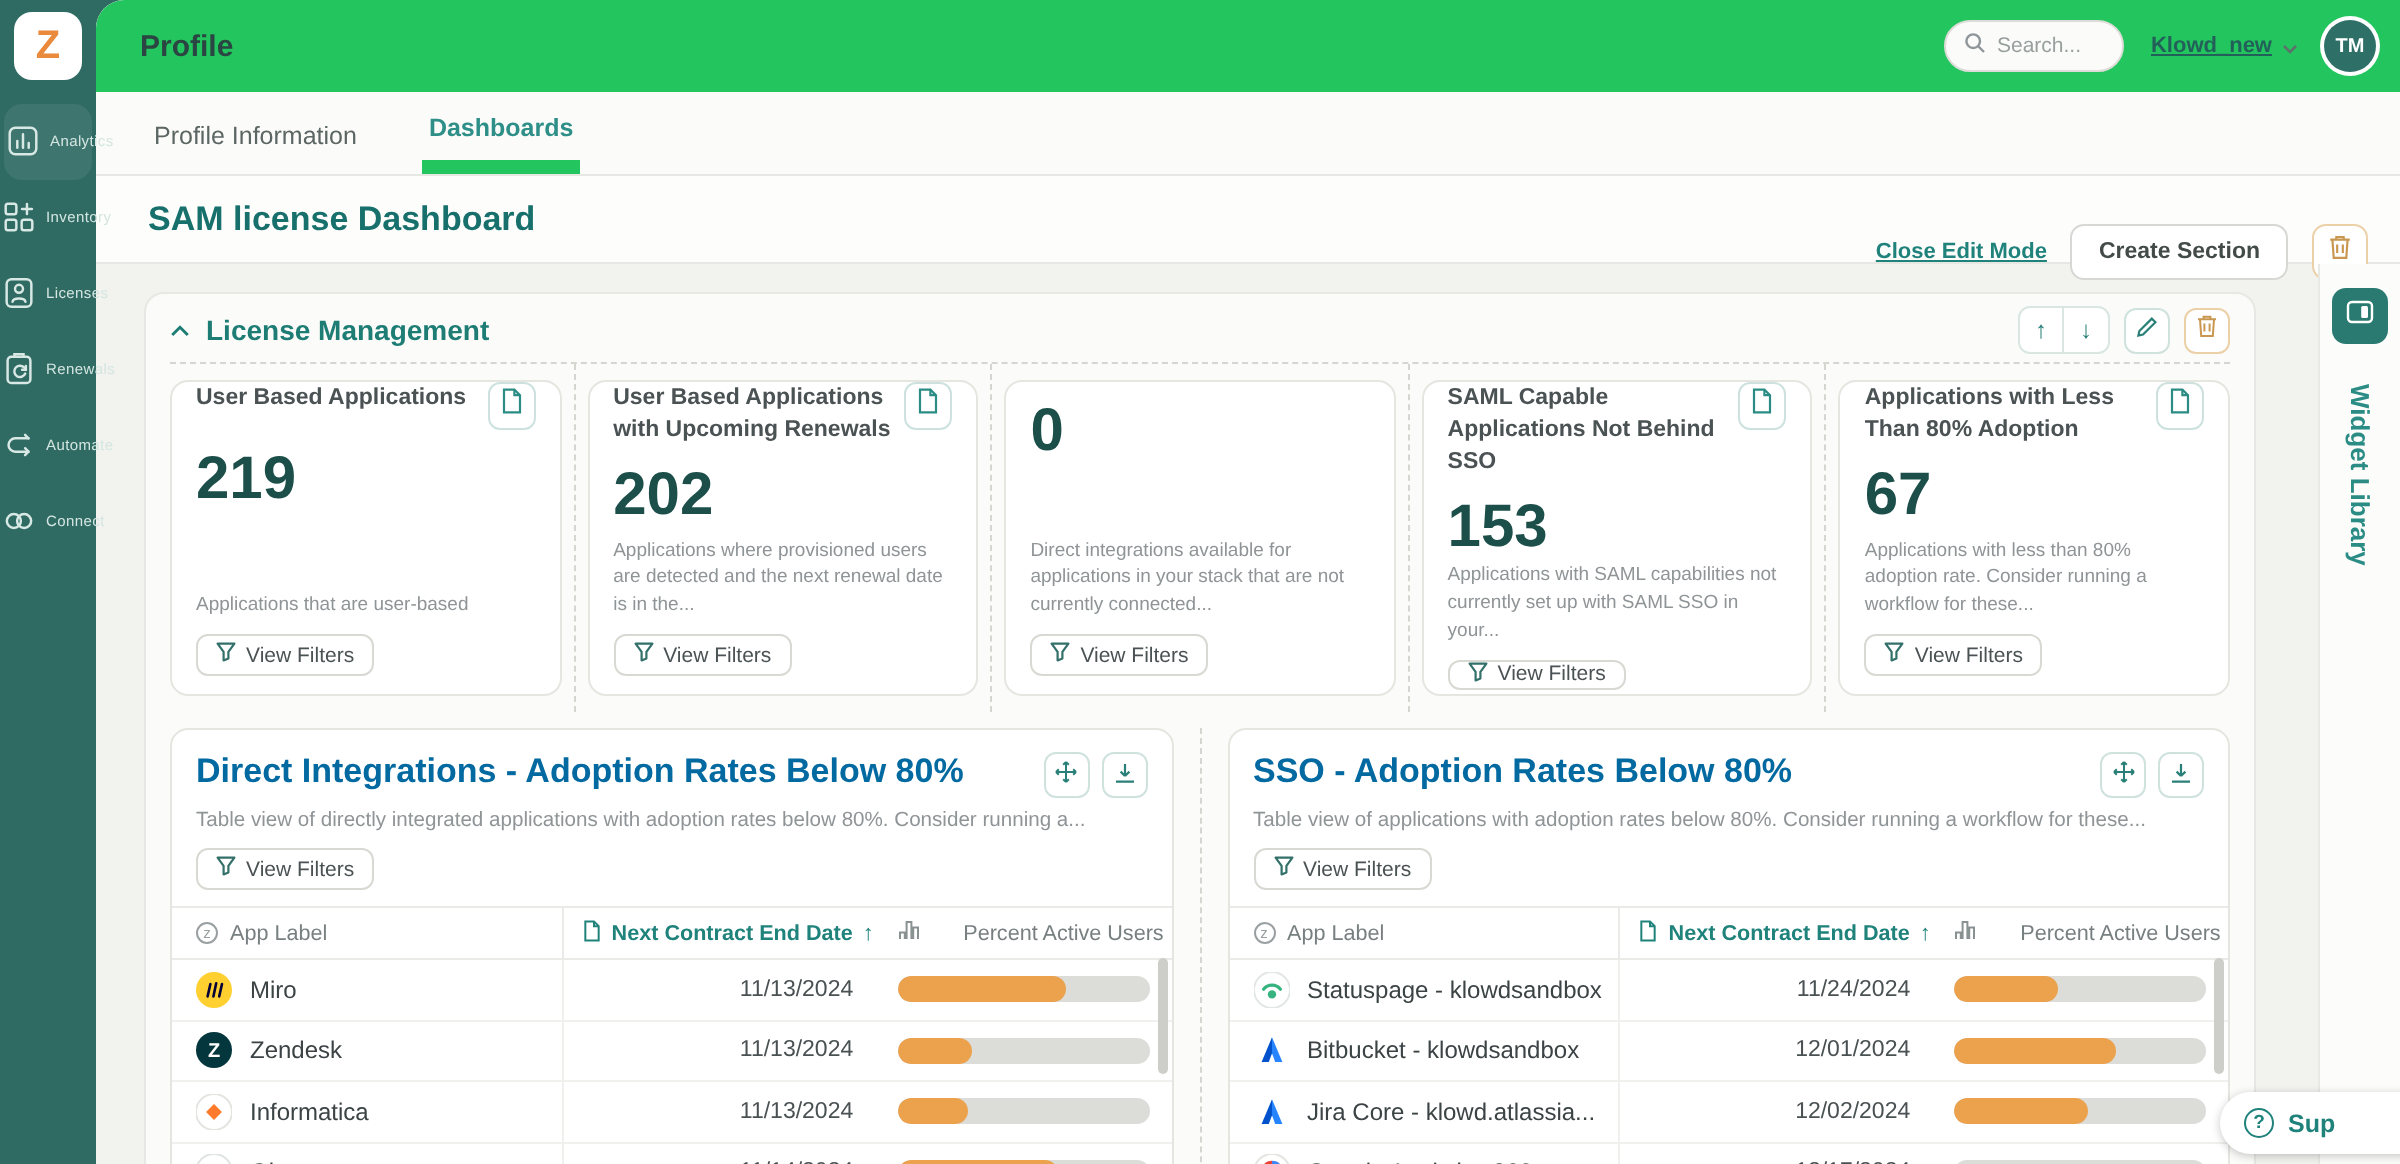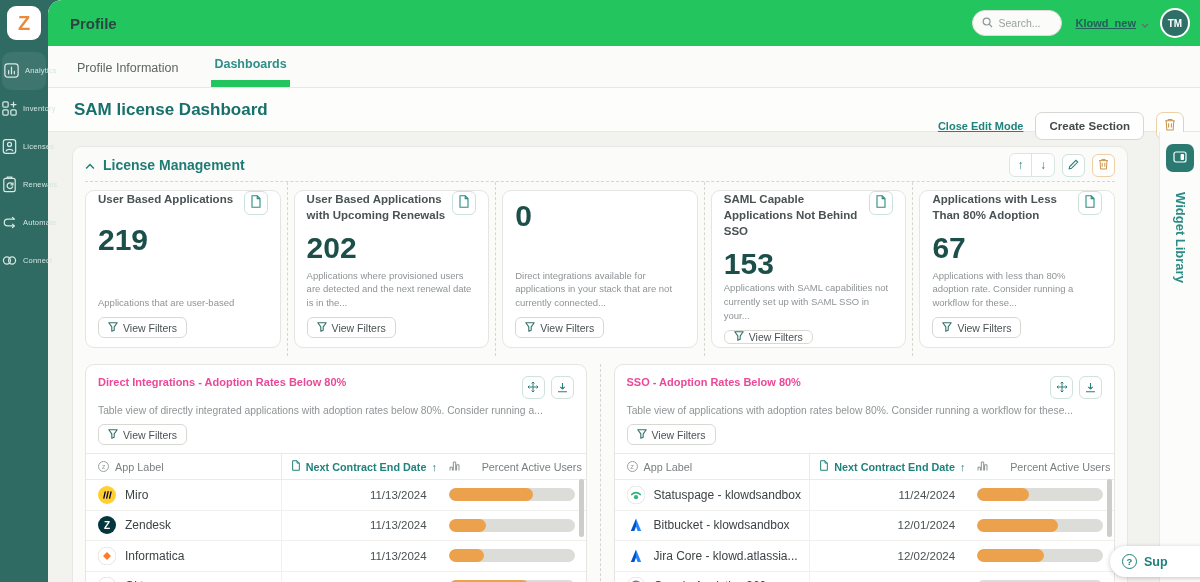--- a/index.html
+++ b/index.html
@@ -80,21 +80,21 @@
             cursor:pointer; font-family:"Liberation Sans", sans-serif; }
 
   
   .tables-row { display:flex; margin-top:8px; }
   .tcol { flex:1 1 0; padding:0 13px; }
   .tcol:first-child { padding-left:0; border-right:1px dashed #d6d6d0; }
   .tcol:last-child { padding-right:0; }
   .twidget { background:#fff; border:1px solid #e6e6e1; border-radius:9px; height:262px; position:relative; overflow:hidden; }
   .tw-pad { padding:11px 12px 0; }
   .tw-head { display:flex; align-items:flex-start; }
-  .tw-title { font-size:11px; font-weight:700; color:#ec4899; flex:1; }
+  .tw-title { font-size:17px; font-weight:700; color:#0369a1; flex:1; }
   .tw-icons { display:flex; gap:6px; }
   .tw-desc { font-size:10.3px; color:#8f9496; margin-top:6px; }
   .tw-vf { margin-top:8px; }
   .tgrid { margin-top:8px; }
   .thead { display:flex; align-items:center; height:27px; border-top:1px solid #eaeae6; border-bottom:1px solid #eaeae6;
            font-size:10.8px; color:#787f81; }
   .th1 { flex:0 0 39%; display:flex; align-items:center; gap:6px; padding-left:12px; }
   .th2 { flex:0 0 32%; display:flex; align-items:center; gap:5px; padding-left:9px; border-left:1px solid #eaeae6;
          align-self:stretch; color:#1f827b; font-weight:700; cursor:pointer; }
   .th3 { flex:1; display:flex; align-items:center; gap:22px; padding-left:8px; }

